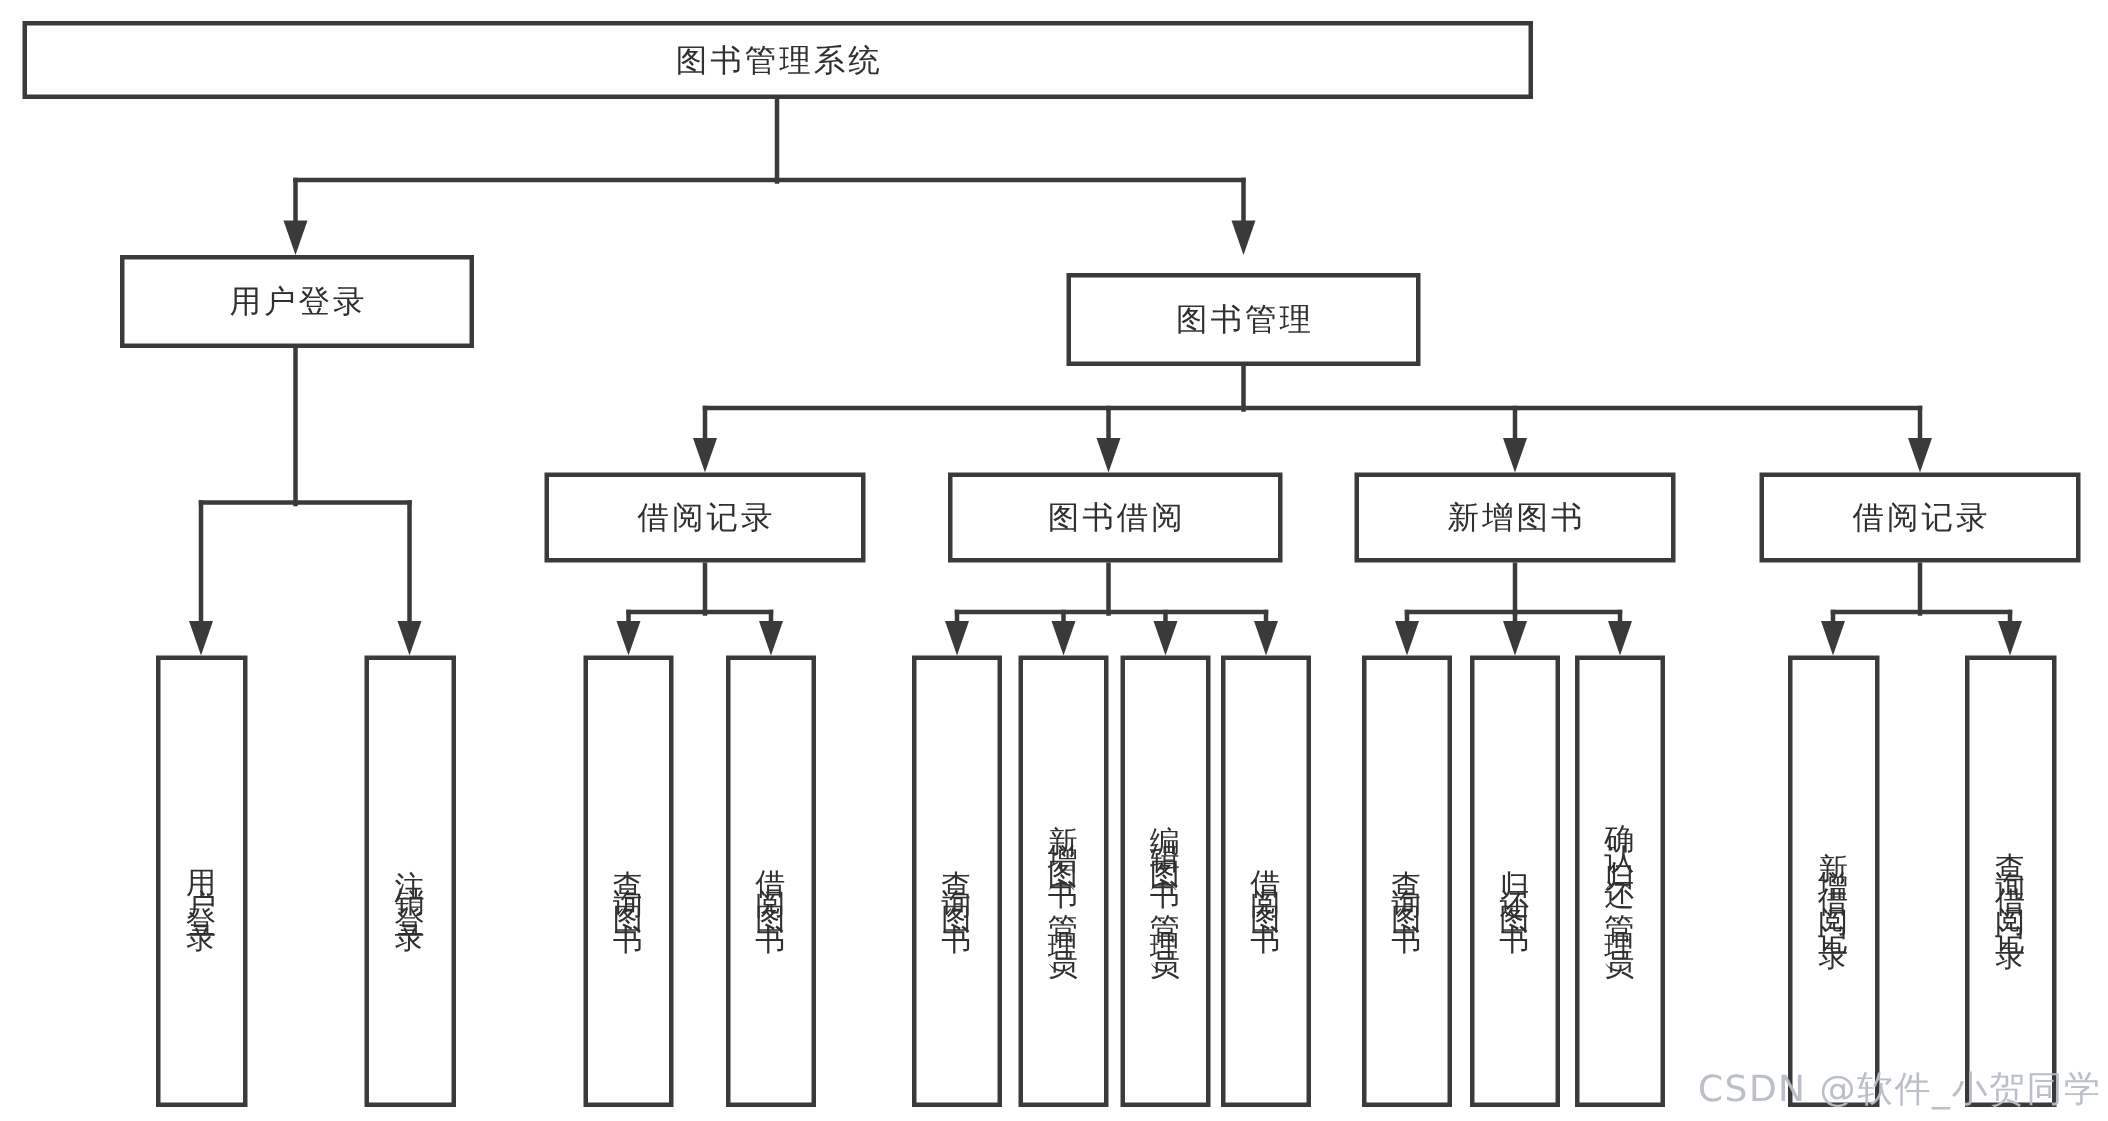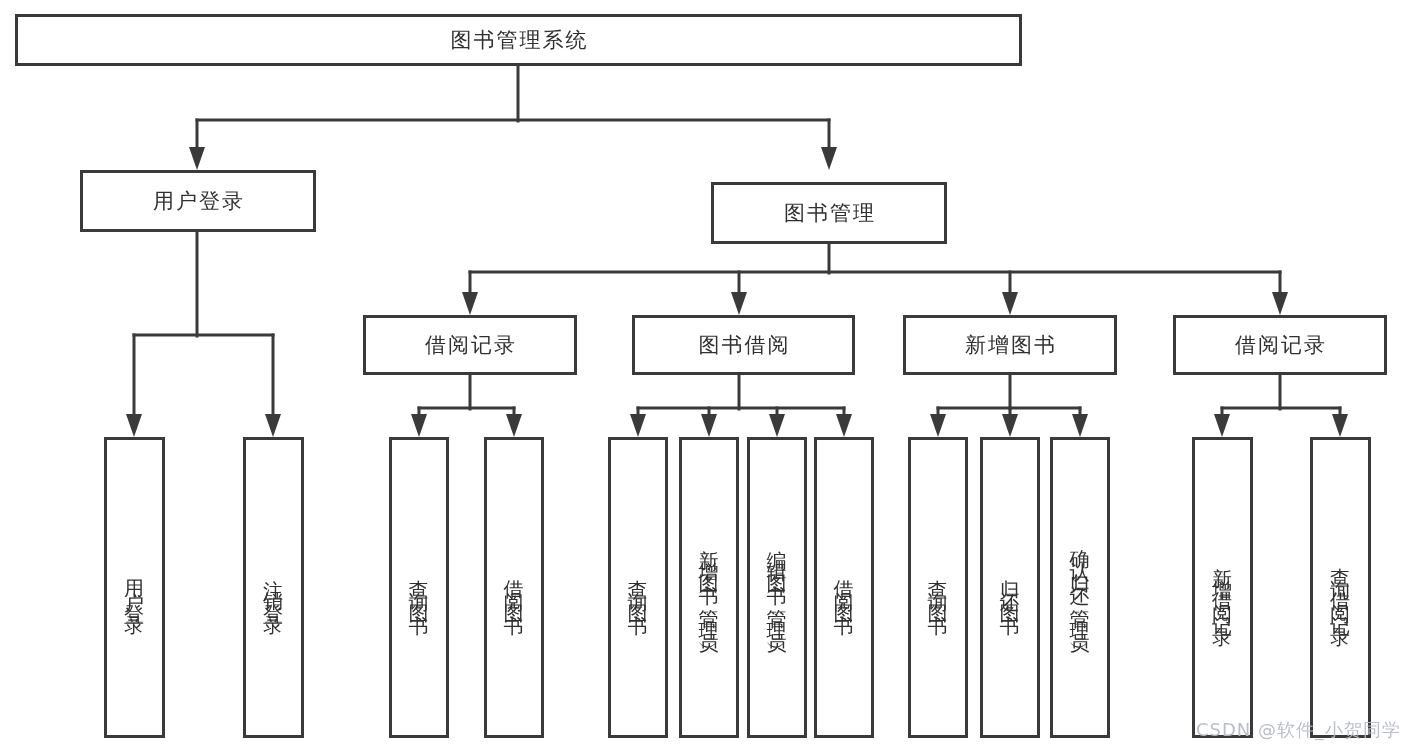--- a/index.html
+++ b/index.html
@@ -42,21 +42,21 @@
     font-size: 20px;
     letter-spacing: 12px;
     line-height: 1;
     white-space: nowrap;
     color: #303030;
   }
   .watermark {
     position: absolute;
     right: 4px;
     bottom: 5px;
-    font-size: 18px;
+    font-size: 24px;
     color: rgba(182, 188, 197, 0.95);
     letter-spacing: 1px;
     z-index: 5;
     white-space: nowrap;
   }
 </style>
 </head>
 <body>
 
 <div class="stage">

